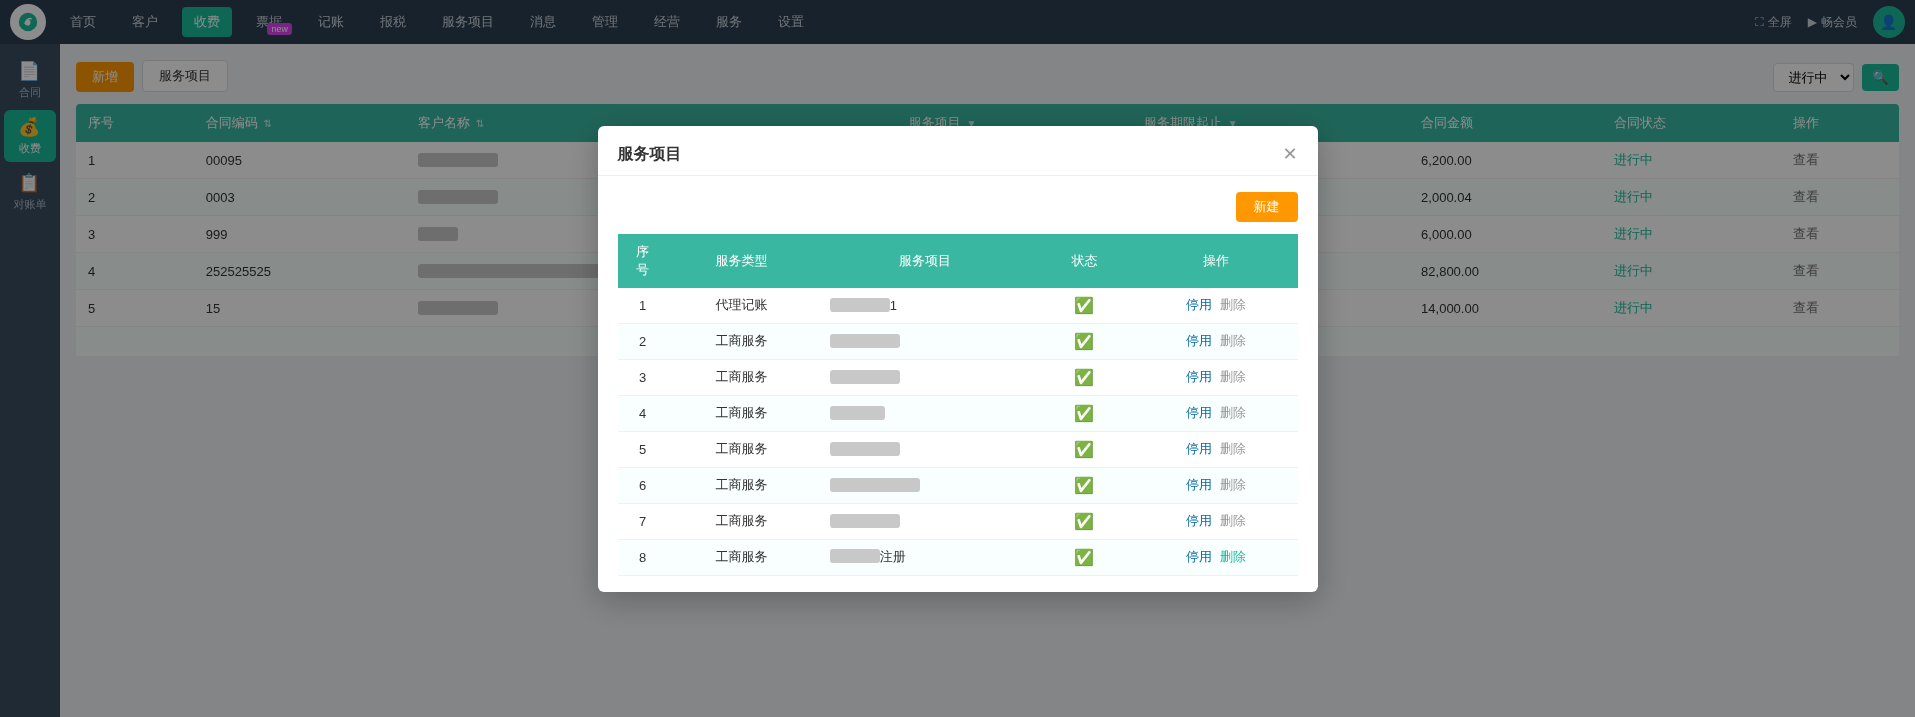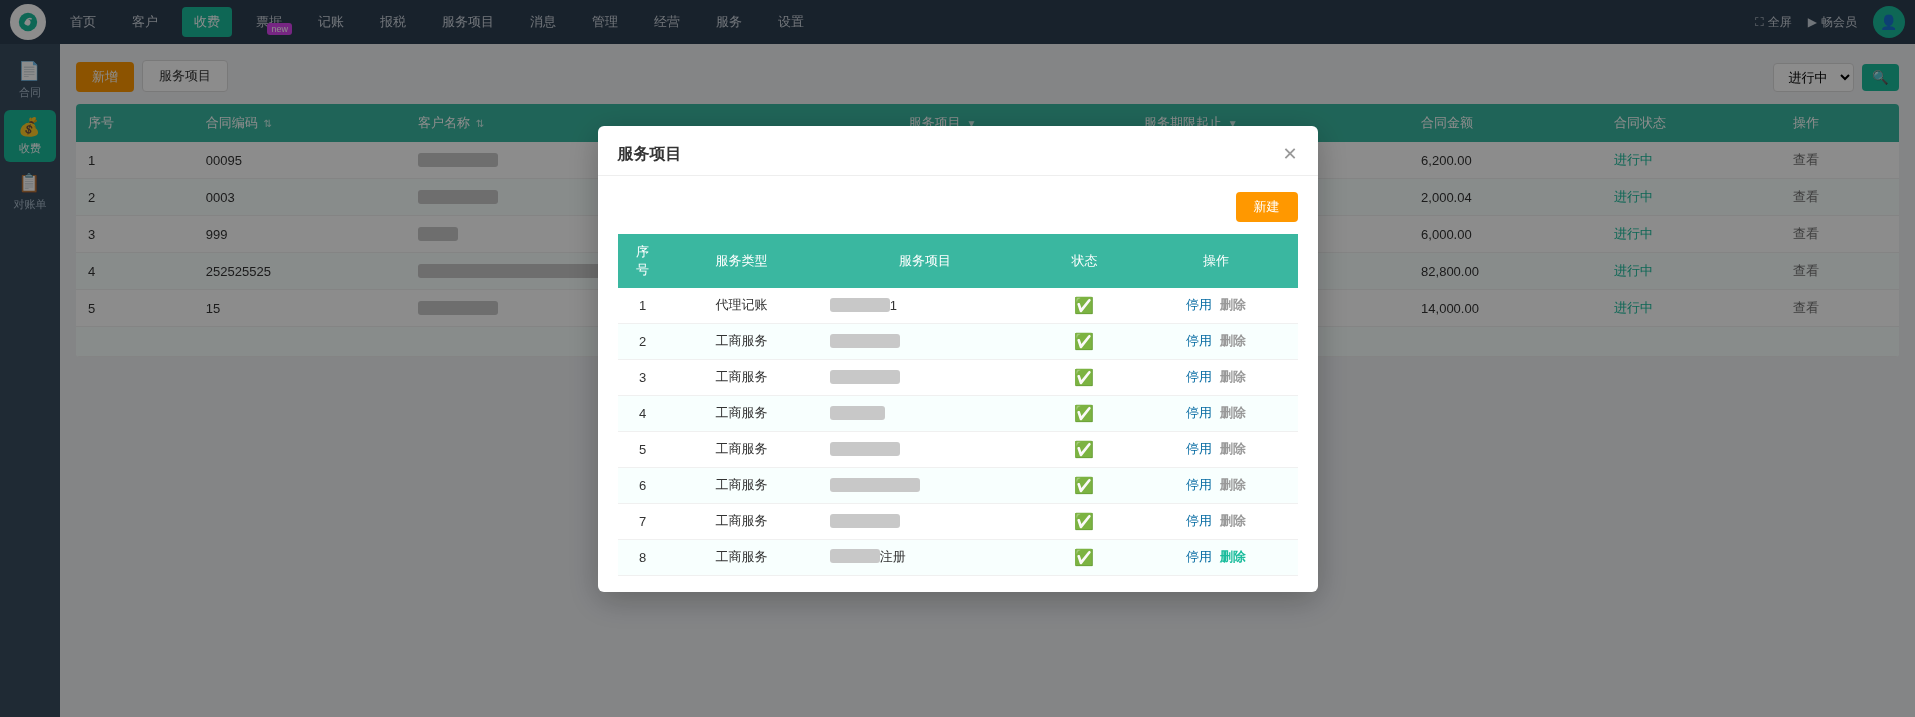--- a/index.html
+++ b/index.html
@@ -325,21 +325,20 @@
       font-size: 16px;
     }
     .action-stop {
       color: #0369a1;
       cursor: pointer;
       margin-right: 8px;
     }
     .action-delete {
       color: #999;
       cursor: pointer;
-      font-weight: bold;
     }
     .scrollbar-area {
       max-height: 360px;
       overflow-y: auto;
     }
   </style>
 </head>
 <body>
 
 <div class="top-nav">

